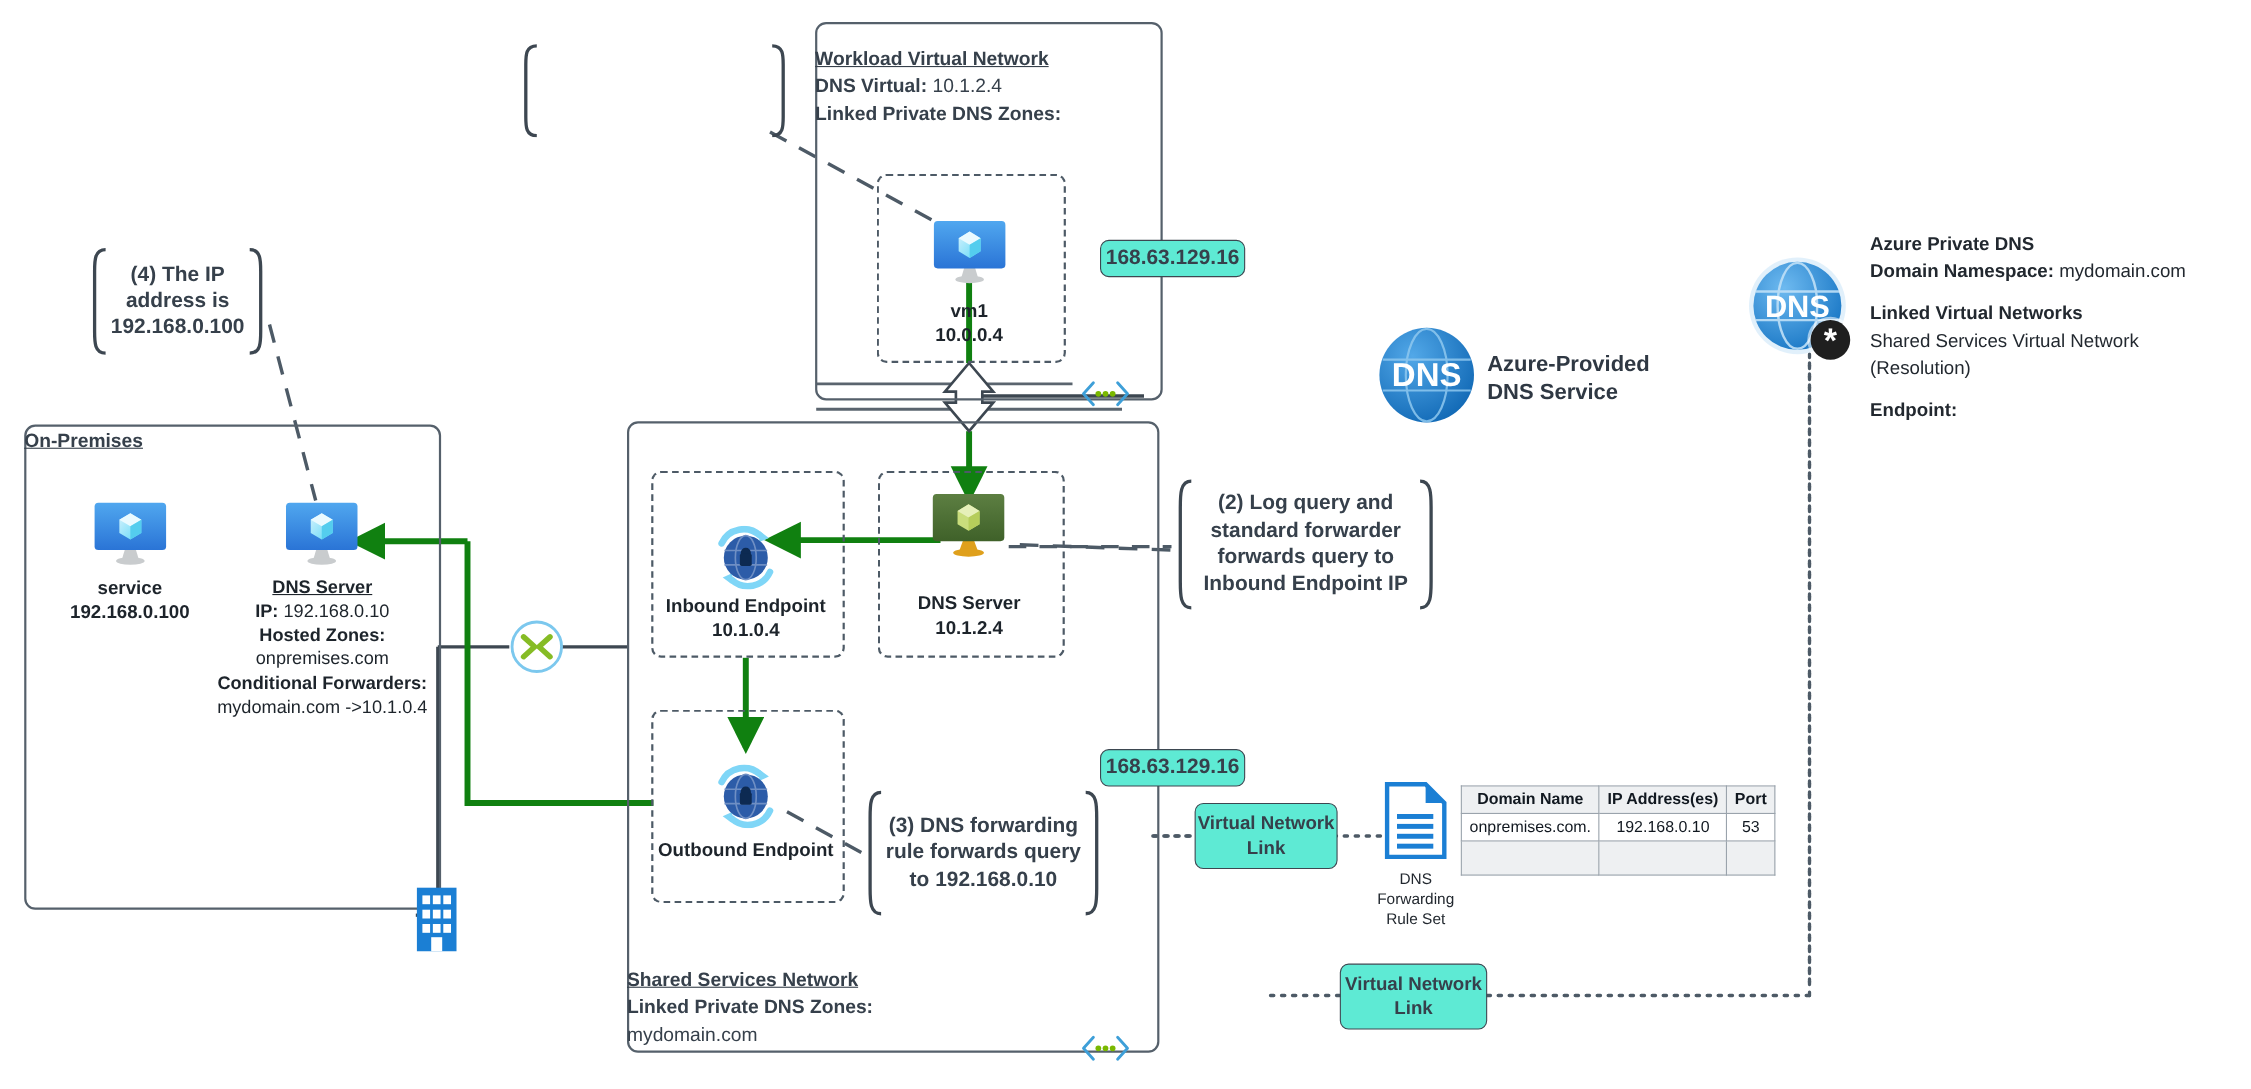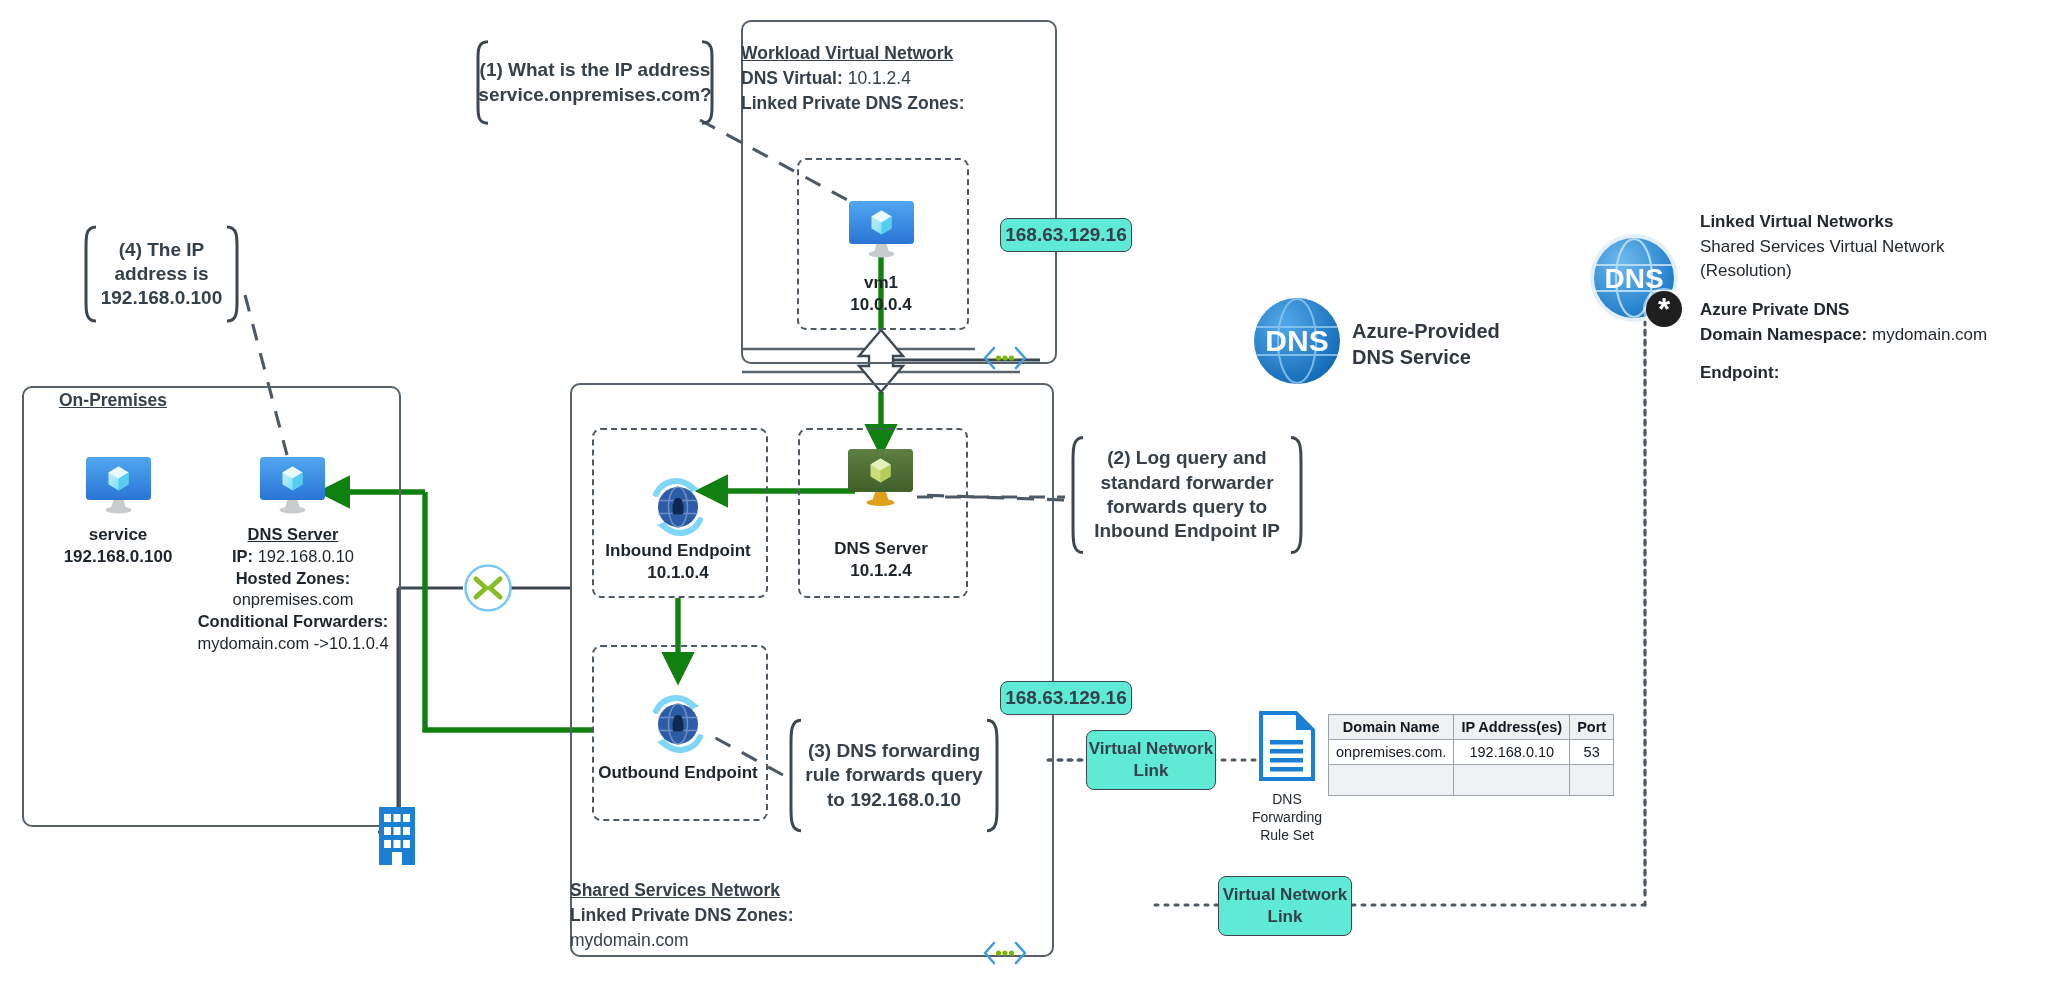--- a/index.html
+++ b/index.html
@@ -253,21 +253,21 @@
       </g>
       <path d="M31,20 a4.6,4.6 0 0,1 4.6,4.6 v1.6 h-9.2 v-1.6 A4.6,4.6 0 0,1 31,20 z" fill="#0d2a52"></path>
       <rect x="25.6" y="25.5" width="10.8" height="11" rx="1.6" fill="#0d2a52"></rect>
     </svg>
   </div>
   <div class="nodelabel" style="left:596px;top:762px;width:164px;">
     <div class="t1">Outbound Endpoint</div>
   </div>
 
   <div class="vnetbox" style="left:22px;top:386px;width:375px;height:437px;"></div>
-  <div class="vhead" style="left:22px;top:388px;width:375px;padding-left:37px;">
+  <div class="vhead" style="left:22px;top:388px;width:375px;">
     <div class="ttl">On-Premises</div>
   </div>
 
   <div class="ico" style="left:85px;top:456px;">
     <svg width="67" height="62" viewBox="0 0 67 62">
       <path d="M29,42 h9 l3,10 h-15 z" fill="#c9ccce"></path>
       <ellipse cx="33.5" cy="54" rx="13" ry="3.4" fill="#c9ccce"></ellipse>
       <rect x="1" y="1" width="65" height="43" rx="3.5" fill="url(#vmg)"></rect>
       <g transform="translate(33.5,22.5)">
         <path d="M0,-12 L10,-6 L10,6 L0,12 L-10,6 L-10,-6 Z" fill="url(#cubeg)"></path>
@@ -328,21 +328,20 @@
       <rect x="14" y="49" width="10" height="13" fill="#ffffff"></rect>
     </svg>
   </div>
 
   <div class="callout" style="left:470px;top:40px;width:250px;height:85px;">
     <div class="brk l">
         <svg viewBox="0 0 20 100" preserveAspectRatio="none">
           <path d="M18,2 C8,2 8,12 8,22 L8,78 C8,88 8,98 18,98" fill="none" stroke="#3d4751" stroke-width="3" vector-effect="non-scaling-stroke"></path>
         </svg>
       </div>
-    <div class="ctext">(1) What is the IP address service.onpremises.com?</div>
     <div class="brk r">
         <svg viewBox="0 0 20 100" preserveAspectRatio="none">
           <path d="M2,2 C12,2 12,12 12,22 L12,78 C12,88 12,98 2,98" fill="none" stroke="#3d4751" stroke-width="3" vector-effect="non-scaling-stroke"></path>
         </svg>
       </div>
   </div>
 
   <div class="callout" style="left:78px;top:225px;width:167px;height:98px;">
     <div class="brk l">
         <svg viewBox="0 0 20 100" preserveAspectRatio="none">
@@ -433,27 +432,27 @@
         <path d="M8,33 H84 M8,59 H84"></path>
       </g>
       <text x="46" y="56" text-anchor="middle" font-family="Liberation Sans, sans-serif" font-size="28" font-weight="bold" fill="#ffffff">DNS</text>
       <circle cx="76" cy="77" r="21" fill="#ffffff" opacity="0.55"></circle>
       <circle cx="76" cy="77" r="18" fill="#1f1f1f"></circle>
       <text x="76" y="88" text-anchor="middle" font-family="Liberation Sans, sans-serif" font-size="31" font-weight="bold" fill="#ffffff">*</text>
     </svg>
   </div>
   <div class="infopanel" style="left:1700px;top:210px;width:330px;">
     <div class="grp">
-      <div class="hk">Linked Virtual Networks</div>
-      <div>Shared Services Virtual Network (Resolution)</div>
-    </div>
-    <div class="grp">
       <div class="hk">Azure Private DNS</div>
       <div><span class="hk">Domain Namespace:</span>
         <span>mydomain.com</span></div>
+    </div>
+    <div class="grp">
+      <div class="hk">Linked Virtual Networks</div>
+      <div>Shared Services Virtual Network (Resolution)</div>
     </div>
     <div class="grp">
       <div class="hk">Endpoint:</div>
     </div>
   </div>
 
   <div class="ico" style="left:1258px;top:710px;">
     <svg width="58" height="72" viewBox="0 0 58 72">
       <path d="M3,3 H38 L55,20 V69 H3 Z" fill="#ffffff" stroke="#1b7fd4" stroke-width="4"></path>
       <path d="M38,3 L55,20 H38 Z" fill="#1b7fd4"></path>

